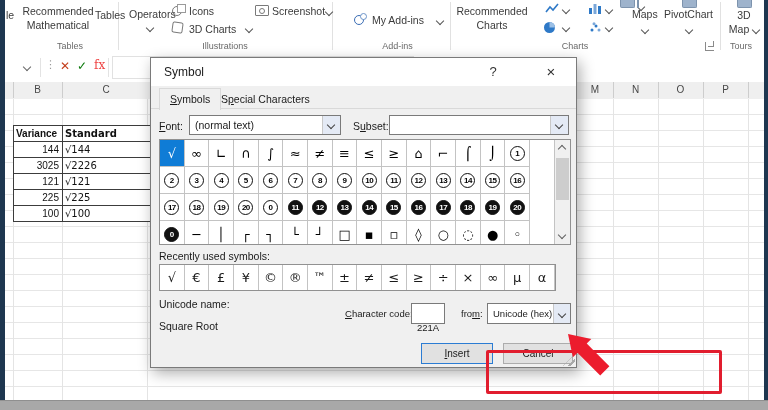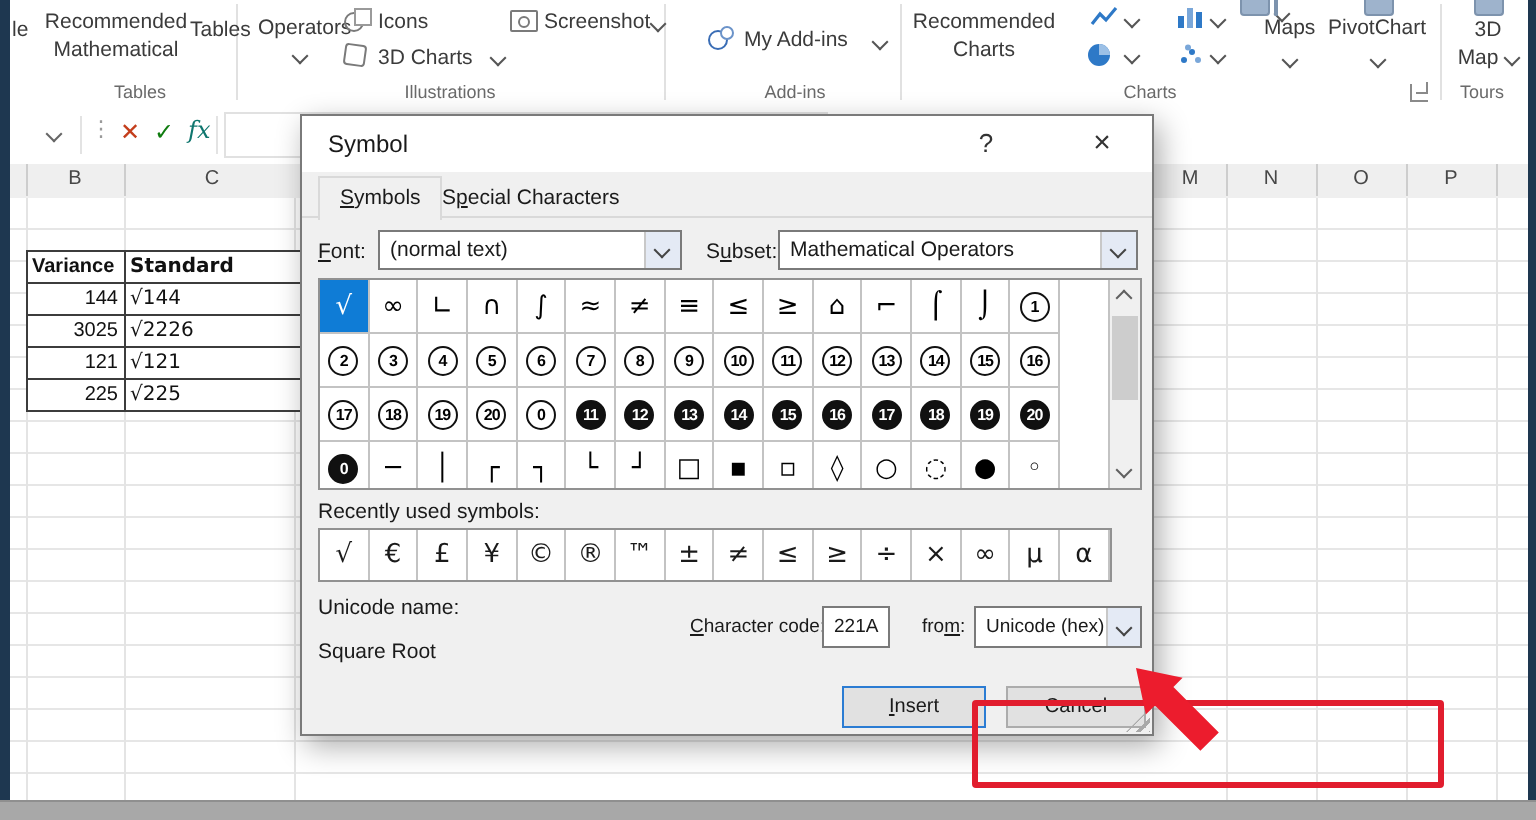--- a/index.html
+++ b/index.html
@@ -59,21 +59,21 @@
   #sym-scroll{width:15px;background:#f0f0f0;border-left:1px solid #c3c3c3;position:relative;}
   .sarrow{position:absolute;left:0;width:15px;height:15px;background:#f0f0f0;}
   .sarrow .chv{position:absolute;left:4px;border-color:#606060;}
   #sthumb{position:absolute;left:1px;top:18px;width:13px;height:42px;background:#cdcdcd;}
   
   #recent-row{position:absolute;left:8px;top:206px;width:397px;height:27px;border:1px solid #919191;background:#fff;box-sizing:border-box;display:flex;}
   .rcell{width:24.68px;height:25px;box-sizing:border-box;border-right:1px solid #c3c3c3;display:flex;align-items:center;justify-content:center;font-family:"DejaVu Sans","DejaVu Sans Mono",sans-serif;font-size:13px;}
   
   .smalllbl{position:absolute;font-size:10.5px;}
   .tinylbl{position:absolute;font-size:9.5px;}
-  #charcode-input{position:absolute;left:260px;top:245px;width:34px;height:21px;background:#fff;border:1px solid #7a7a7a;box-sizing:border-box;font-size:9.5px;padding:4px 0 0 5px;}
+  #charcode-input{position:absolute;left:260px;top:245px;width:34px;height:21px;background:#fff;border:1px solid #7a7a7a;box-sizing:border-box;font-size:9.5px;padding:18px 0 0 5px;}
   .btn{position:absolute;height:21px;background:#e1e1e1;font-size:10px;text-align:center;line-height:20px;box-sizing:border-box;}
   #btn-insert{left:270px;top:285px;width:72px;border:1.5px solid #2b7cd3;}
   #btn-cancel{left:352px;top:285px;width:70px;border:1px solid #acacac;}
   #grip{position:absolute;right:1px;bottom:1px;width:12px;height:12px;background:repeating-linear-gradient(135deg,transparent 0 3px,#a9a9a9 3px 4.5px);clip-path:polygon(100% 0,100% 100%,0 100%);}
   #red-arrow{left:548px;top:326px;z-index:10;}
 </style>
 </head>
 <body>
 
 <div id="ribbon" class="abs">
@@ -162,21 +162,21 @@
   </div>
   <div class="glabel" style="left:715px;width:52px">Tours</div>
 </div>
 
 <div id="fbar" class="abs">
   <span class="chv abs" style="left:24px;top:11px;border-color:#666"></span>
   <div class="fsep" style="left:40px"></div>
   <span class="abs" style="left:45px;top:5px;color:#9a9a9a;font-size:11px;letter-spacing:-1px">⋮</span>
   <span class="abs" style="left:60px;top:6px;color:#c43e1c;font-size:12px">✕</span>
   <span class="abs" style="left:77px;top:6px;color:#107c10;font-size:12px">✓</span>
-  <span class="abs" style="left:94px;top:5px;color:#0f766e;font-size:12px;font-style:italic;font-family:'DejaVu Serif',serif">fx</span>
+  <span class="abs" style="left:94px;top:5px;color:#ef4444;font-size:12px;font-family:'DejaVu Serif',serif">fx</span>
   <div class="fsep" style="left:108px"></div>
   <div class="abs" style="left:112px;top:3px;width:300px;height:21px;background:#fff;border:1px solid #e1e1e1"></div>
 </div>
 
 <div id="colhdr" class="abs">
   <div class="hcell" style="left:0;width:8px"></div>
   <div class="hcell" style="left:8px;width:49px">B</div>
   <div class="hcell" style="left:57px;width:88px">C</div>
   <div class="hcell" style="left:572px;width:36px">M</div>
   <div class="hcell" style="left:608px;width:45px">N</div>
@@ -207,20 +207,24 @@
       <div class="tcell c1">√2226</div>
     </div>
     <div class="trow">
       <div class="tcell c0">121</div>
       <div class="tcell c1">√121</div>
     </div>
     <div class="trow">
       <div class="tcell c0">225</div>
       <div class="tcell c1">√225</div>
     </div>
+    <div class="trow">
+      <div class="tcell c0">100</div>
+      <div class="tcell c1">√100</div>
+    </div>
   </div>
 
 <div id="dialog" class="abs">
   <div id="dlg-title">
     <span class="t">Symbol</span>
     <span class="cap-btn" style="right:70px">?</span>
     <span class="cap-btn" style="right:12px;font-size:15px">×</span>
   </div>
   <div class="tabline"></div>
   <div class="tab-active">
@@ -236,21 +240,20 @@
   <div class="combo" style="left:38px;top:57px;width:152px;height:20px">
     <span class="cv">(normal text)</span>
     <span class="cbtn">
         <span class="chv"></span>
       </span>
   </div>
   <div class="flabel" style="left:202px;top:62px">
     <span>S</span><span class="mn">u</span><span>bset:</span>
   </div>
   <div class="combo" style="left:238px;top:57px;width:180px;height:20px">
-    <span class="cv">Mathematical Operators</span>
     <span class="cbtn">
         <span class="chv"></span>
       </span>
   </div>
 
   <div id="sym-wrap">
     <div id="sym-grid">
         <div class="scell sel">√</div>
         <div class="scell">∞</div>
         <div class="scell">∟</div>

